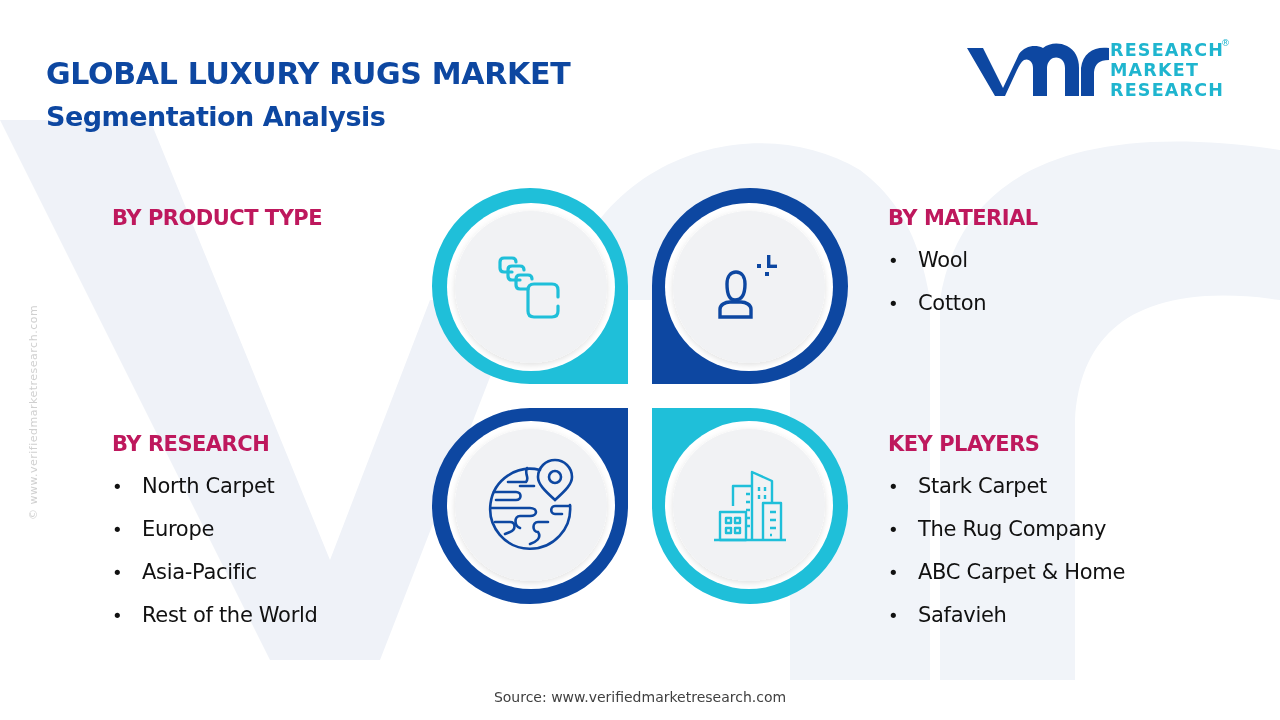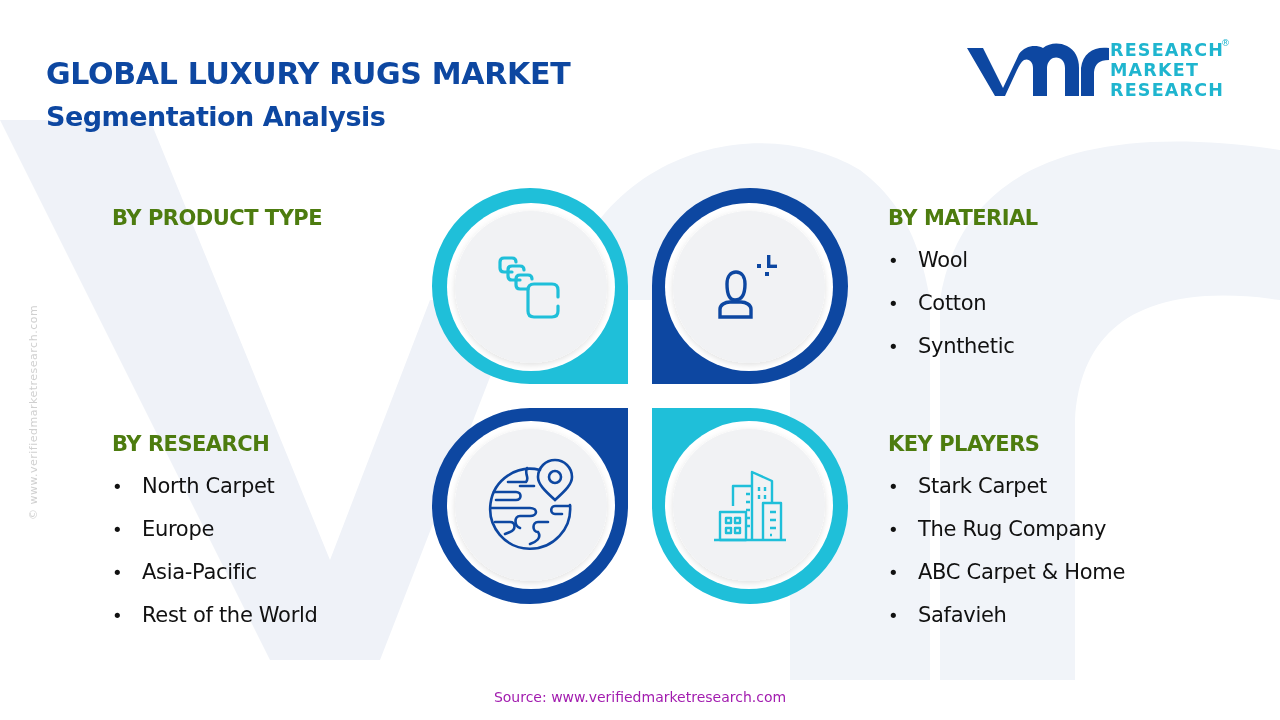--- a/index.html
+++ b/index.html
@@ -4,30 +4,30 @@
 <style>
   html, body { margin:0; padding:0; }
   body { width:1280px; height:720px; position:relative; overflow:hidden; background:#ffffff; font-family:"DejaVu Sans", sans-serif; }
   .wm { position:absolute; left:0; top:0; width:1280px; height:720px; pointer-events:none; }
   .title { position:absolute; left:46px; top:56px; font-family:"DejaVu Sans", sans-serif; font-weight:bold; font-size:30px; color:#0d47a1; letter-spacing:-0.3px; }
   .subtitle { position:absolute; left:46px; top:101px; font-family:"DejaVu Sans", sans-serif; font-weight:bold; font-size:27px; color:#0d47a1; letter-spacing:-0.5px; }
   .logo { position:absolute; left:963px; top:38px; width:270px; height:64px; }
   .logo-text { position:absolute; left:1110px; top:40px; font-family:"DejaVu Sans", sans-serif; font-size:17.5px; line-height:20px; color:#1fb5cf; letter-spacing:1.2px; font-weight:bold; }
   .logo-reg { position:absolute; left:1221px; top:38px; font-size:9px; color:#1fb5cf; }
   .seg { position:absolute; }
-  .seg h3 { margin:0; font-family:"DejaVu Sans", sans-serif; font-weight:bold; font-size:21px; color:#4d7c0f; letter-spacing:-0.5px; }
+  .seg h3 { margin:0; font-family:"DejaVu Sans", sans-serif; font-weight:bold; font-size:21px; color:#be185d; letter-spacing:-0.5px; }
   .seg ul { list-style:none; margin:0; padding:0; }
   .seg li { position:relative; font-family:"DejaVu Sans", sans-serif; font-size:21px; color:#111; height:43px; line-height:43px; padding-left:30px; letter-spacing:-0.3px; }
   .seg li::before { content:"•"; position:absolute; left:0; top:0; font-size:18px; color:#111; }
   .seg-product { left:112px; top:206px; }
   .seg-material { left:888px; top:206px; }
   .seg-geo { left:112px; top:432px; }
   .seg-players { left:888px; top:432px; }
   .seg ul { margin-top:9px; }
-  .source { position:absolute; left:0; width:1280px; top:689px; text-align:center; font-family:"DejaVu Sans", sans-serif; font-size:14px; color:#a21caf; }
+  .source { position:absolute; left:0; width:1280px; top:689px; text-align:center; font-family:"DejaVu Sans", sans-serif; font-size:14px; color:#404040; }
   .side { position:absolute; left:27px; top:520px; transform:rotate(-90deg); transform-origin:0 0; font-size:11px; color:#d0d0d0; white-space:nowrap; letter-spacing:0.5px; }
   .diagram { position:absolute; left:0; top:0; width:1280px; height:720px; }
 </style>
 </head>
 <body>
 
 <svg class="wm" viewBox="0 0 1280 720">
   <path d="M0 120 L150 120 L330 560 L430 300 L520 300 L380 660 L270 660 Z" fill="#eff2f8"></path>
   <path d="M560 300 C600 150 760 110 860 170 C900 200 920 240 930 300 L930 680 L790 680 L790 330 C780 260 700 250 660 300 Z" fill="#f1f4f9"></path>
   <path d="M940 680 L940 300 C960 170 1080 120 1280 150 L1280 300 C1140 280 1080 330 1075 420 L1075 680 Z" fill="#f1f4f9"></path>
@@ -127,21 +127,20 @@
 
 <div class="seg seg-product">
   <h3>BY PRODUCT TYPE</h3>
 </div>
 
 <div class="seg seg-material">
   <h3>BY MATERIAL</h3>
   <ul>
     <li>Wool</li>
     <li>Cotton</li>
-    <li>Synthetic</li>
   </ul>
 </div>
 
 <div class="seg seg-geo">
   <h3>BY RESEARCH</h3>
   <ul>
     <li>North Carpet</li>
     <li>Europe</li>
     <li>Asia-Pacific</li>
     <li>Rest of the World</li>

